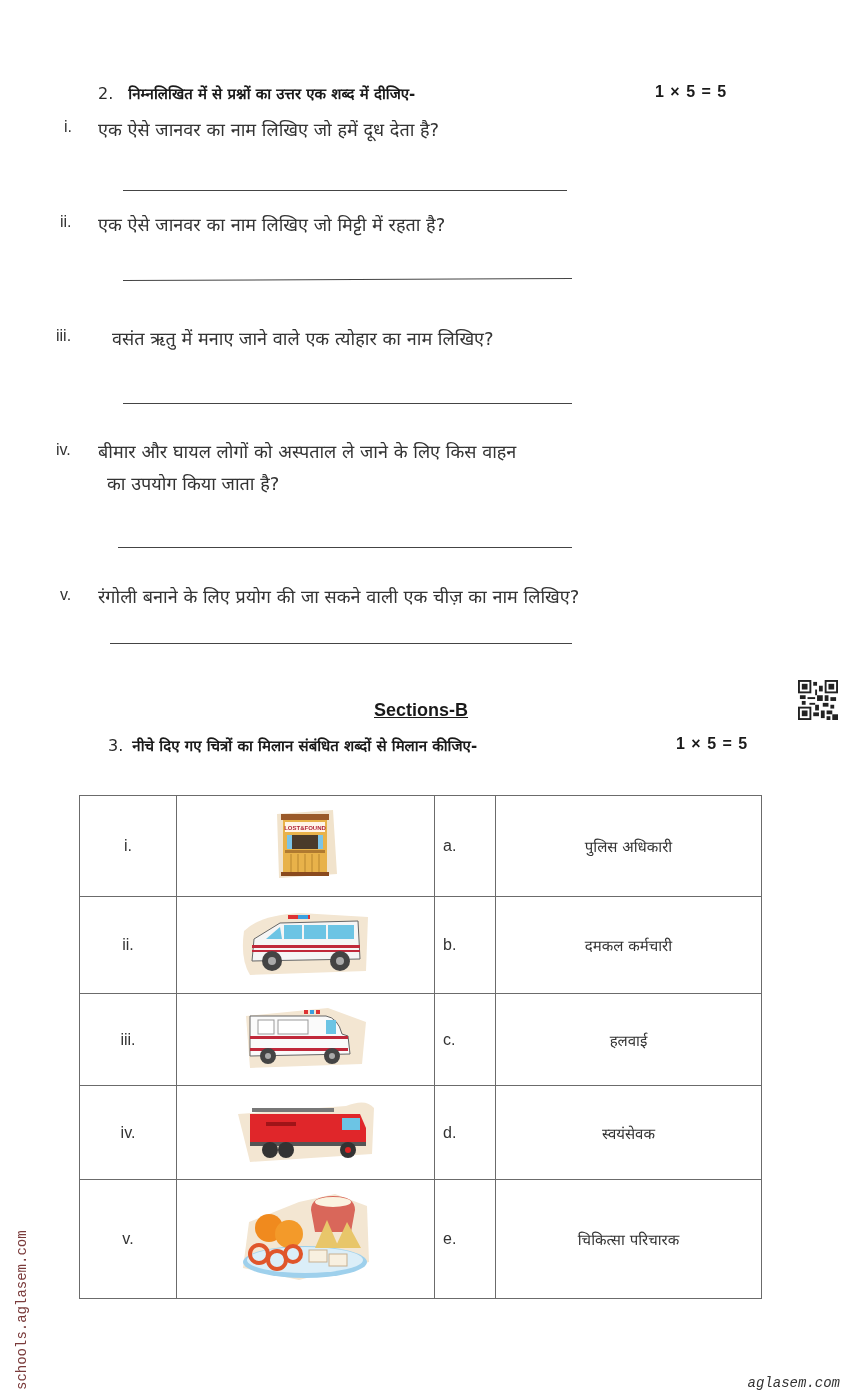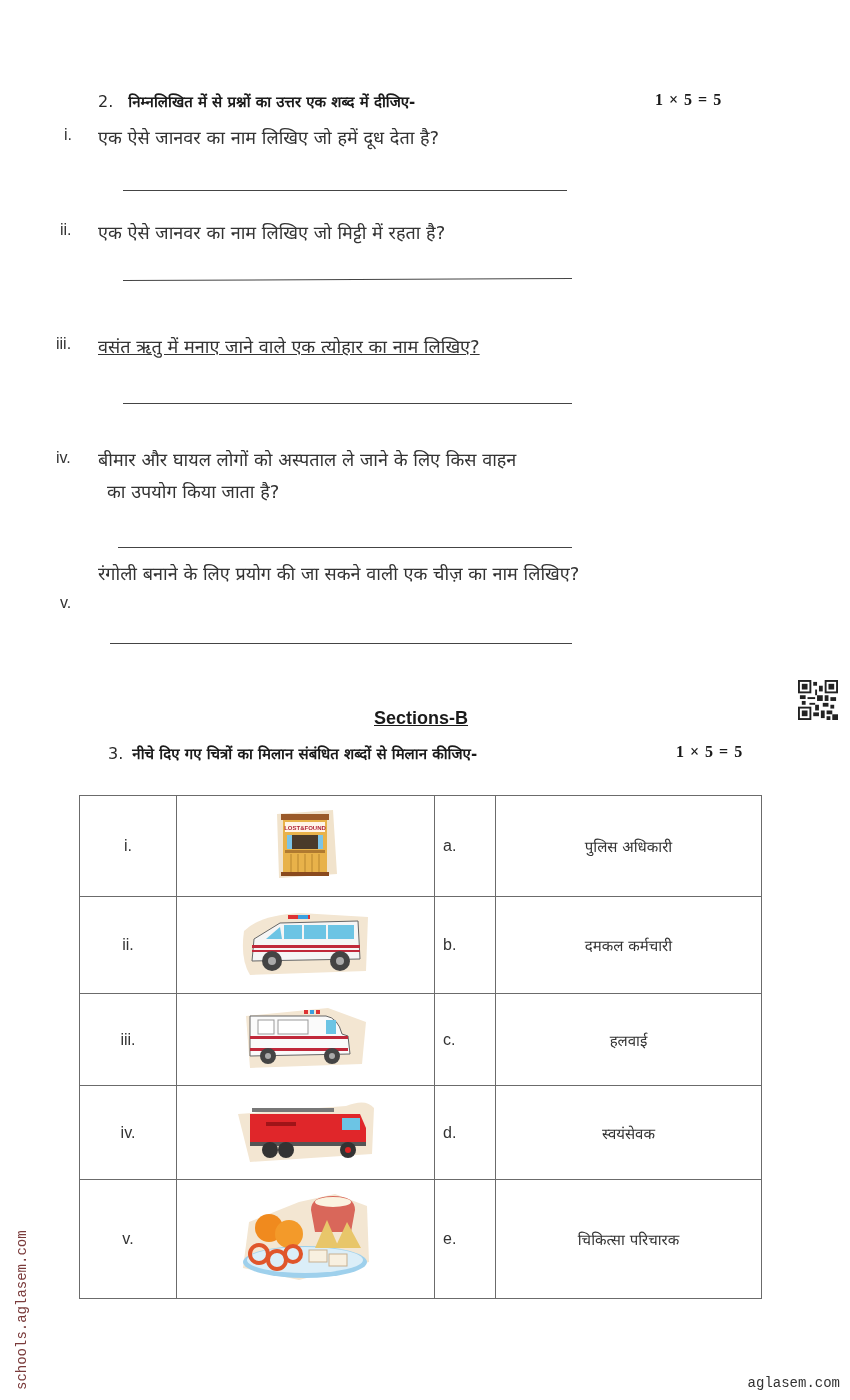--- a/index.html
+++ b/index.html
@@ -1,26 +1,26 @@
 <!DOCTYPE html>
 <html><head>
   <meta charset="utf-8">
   <style>
     html, body { margin: 0; padding: 0; background: #ffffff; }
     body {
       width: 850px; height: 1400px; position: relative; overflow: hidden;
       font-family: "DejaVu Sans", "Liberation Sans", sans-serif;
       color: #2a2a2a;
     }
-    .abs { position: absolute; margin-top: 8px; }
+    .abs { position: absolute; }
     .qhead {
       font-size: 15px; font-weight: bold; color: #1a1a1a;
     }
     .qnum { font-weight: normal; font-size: 16px; margin-right: 10px; }
-    .marks { font-family: Liberation Serif, serif; font-size: 16px; font-weight: bold; color: #1a1a1a; letter-spacing: 1px; }
+    .marks { font-family: Liberation Sans, sans-serif; font-size: 16px; font-weight: bold; color: #1a1a1a; letter-spacing: 1px; }
     .roman { font-family: "Liberation Sans", sans-serif; font-size: 16px; color: #333; }
     .qtext { font-size: 18px; color: #333; }
     .line { position: absolute; height: 1px; background: #444; }
     .sec-title {
       font-family: "Liberation Sans", sans-serif; font-size: 18px; font-weight: bold;
       text-decoration: underline; color: #1a1a1a;
     }
     table.match {
       position: absolute; left: 79px; top: 795px; width: 682px;
       border-collapse: collapse; table-layout: fixed;
@@ -32,21 +32,21 @@
     table.match td.lbl { text-align: left; padding-left: 8px; font-family: "Liberation Sans", sans-serif; font-size: 16px; }
     table.match td.rn { font-family: "Liberation Sans", sans-serif; font-size: 16px; }
     .pic { display: inline-block; position: relative; }
     .watermark-side {
       position: absolute; left: 14px; top: 1390px; transform-origin: left top;
       transform: rotate(-90deg); font-family: "Liberation Mono", monospace;
       font-size: 14px; color: #7a3b3b; white-space: nowrap;
     }
     .watermark-foot {
       position: absolute; right: 10px; top: 1375px; font-family: "Liberation Mono", monospace;
-      font-size: 14px; color: #333;
+      font-size: 14px; color: #333; font-style: italic;
     }
     .qr { position: absolute; left: 798px; top: 680px; width: 40px; height: 40px; }
   </style>
 </head>
 <body>
 
 <div class="abs" style="left:98px; top:83px;">
   <span class="qnum">2.</span>
   <span class="qhead">निम्नलिखित में से प्रश्नों का उत्तर एक शब्द में दीजिए-</span>
 </div>
@@ -54,30 +54,30 @@
 
 <div class="abs roman" style="left:64px; top:118px;">i.</div>
 <div class="abs qtext" style="left:98px; top:117px;">एक ऐसे जानवर का नाम लिखिए जो हमें दूध देता है?</div>
 <div class="line" style="left:123px; top:190px; width:444px;"></div>
 
 <div class="abs roman" style="left:60px; top:213px;">ii.</div>
 <div class="abs qtext" style="left:98px; top:212px;">एक ऐसे जानवर का नाम लिखिए जो मिट्टी में रहता है?</div>
 <div class="line" style="left:123px; top:279px; width:449px; transform:rotate(-0.25deg);"></div>
 
 <div class="abs roman" style="left:56px; top:327px;">iii.</div>
-<div class="abs qtext" style="left:98px; top:326px;text-decoration:underline;">वसंत ऋतु में मनाए जाने वाले एक त्योहार का नाम लिखिए?</div>
+<div class="abs qtext" style="left:112px; top:326px;">वसंत ऋतु में मनाए जाने वाले एक त्योहार का नाम लिखिए?</div>
 <div class="line" style="left:123px; top:403px; width:449px;"></div>
 
 <div class="abs roman" style="left:56px; top:441px;">iv.</div>
 <div class="abs qtext" style="left:98px; top:439px;">बीमार और घायल लोगों को अस्पताल ले जाने के लिए किस वाहन</div>
 <div class="abs qtext" style="left:107px; top:471px;text-align:right;">का उपयोग किया जाता है?</div>
 <div class="line" style="left:118px; top:547px; width:454px;"></div>
 
 <div class="abs roman" style="left:60px; top:586px;">v.</div>
-<div class="abs qtext" style="left:98px; top:553px;">रंगोली बनाने के लिए प्रयोग की जा सकने वाली एक चीज़ का नाम लिखिए?</div>
+<div class="abs qtext" style="left:98px; top:584px;">रंगोली बनाने के लिए प्रयोग की जा सकने वाली एक चीज़ का नाम लिखिए?</div>
 <div class="line" style="left:110px; top:643px; width:462px;"></div>
 
 <svg class="qr" viewBox="0 0 21 21">
   <rect width="21" height="21" fill="#fff"></rect>
   <rect x="0" y="0" width="7" height="7" fill="#222"></rect>
     <rect x="1" y="1" width="5" height="5" fill="#fff"></rect>
     <rect x="2" y="2" width="3" height="3" fill="#222"></rect>
   <rect x="14" y="0" width="7" height="7" fill="#222"></rect>
     <rect x="15" y="1" width="5" height="5" fill="#fff"></rect>
     <rect x="16" y="2" width="3" height="3" fill="#222"></rect>

